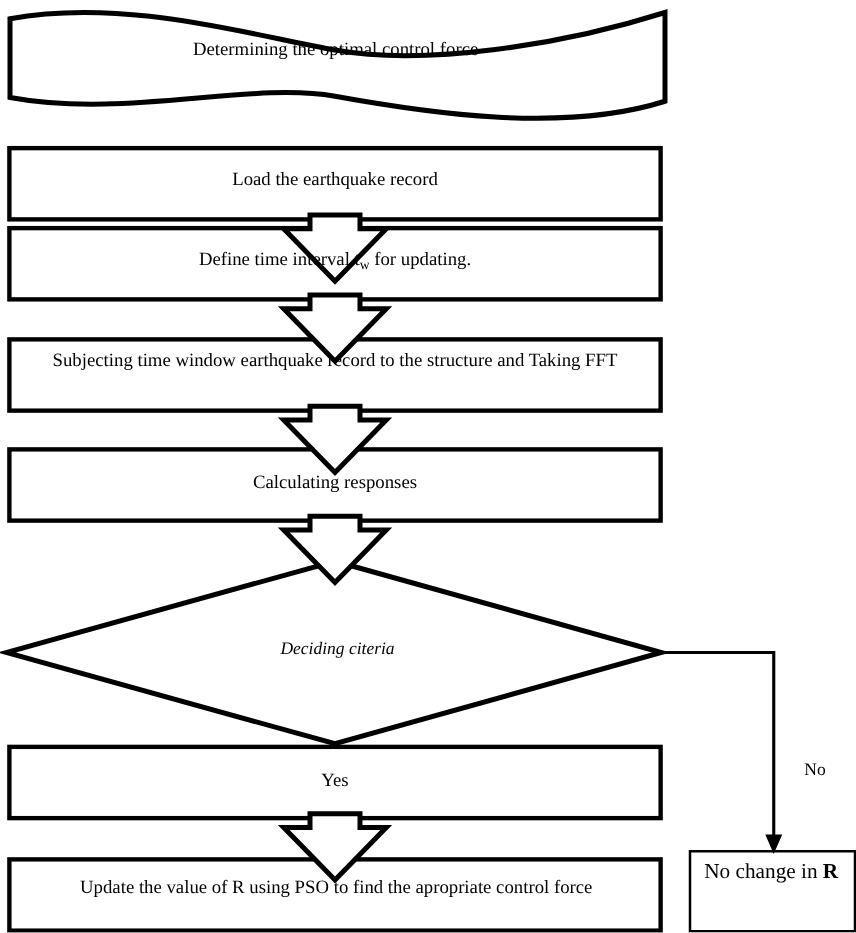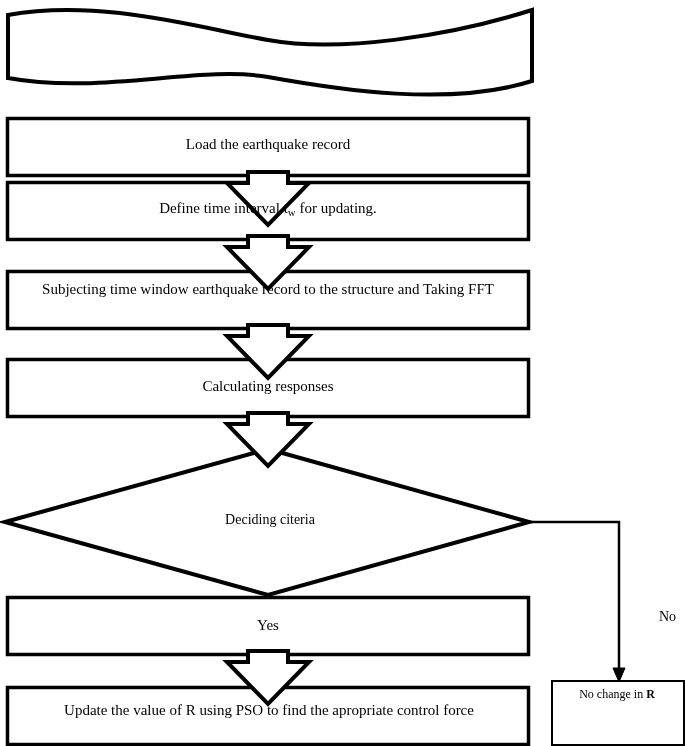--- a/index.html
+++ b/index.html
@@ -66,45 +66,46 @@
     left: 8px;
     top: 378px;
     width: 520px;
     font-size: 15px;
   }
   .lbl-decide {
     left: 110px;
     top: 512px;
     width: 320px;
     font-size: 14px;
+    font-style: italic;
   }
   .lbl-yes {
     left: 8px;
     top: 617px;
     width: 520px;
     font-size: 15px;
   }
   .lbl-update {
     left: 12px;
     top: 702px;
     width: 514px;
     font-size: 15px;
   }
   .lbl-no-branch {
     left: 628px;
     top: 609px;
     width: 48px;
     font-size: 14px;
-    text-align: right;
+    text-align: center;
   }
   .lbl-nochange {
     left: 553px;
     top: 687px;
     width: 128px;
-    font-size: 12px;
+    font-size: 17px;
   }
   .lbl-nochange b { font-weight: bold; }
   sub {
     font-size: 0.72em;
     vertical-align: -0.28em;
   }
 </style>
 </head>
 <body>
 
@@ -138,20 +139,21 @@
     <path d="M 248,325 L 248,336 L 227,336 L 268,378 L 309,336 L 288,336 L 288,325 Z" fill="#ffffff" stroke="#000000" stroke-width="4" stroke-linejoin="miter"></path>
 
     <path d="M 248,413 L 248,424 L 227,424 L 268,466 L 309,424 L 288,424 L 288,413 Z" fill="#ffffff" stroke="#000000" stroke-width="4" stroke-linejoin="miter"></path>
 
     <path d="M 248,651 L 248,662 L 227,662 L 268,704 L 309,662 L 288,662 L 288,651 Z" fill="#ffffff" stroke="#000000" stroke-width="4" stroke-linejoin="miter"></path>
 
     <path d="M 529,522 L 619,522 L 619,673" fill="none" stroke="#000000" stroke-width="2.5"></path>
     <path d="M 619,682 L 613,668 L 625,668 Z" fill="#000000" stroke="#000000" stroke-width="1"></path>
   </svg>
 
+  <div class="node-label lbl-wave">Determining the optimal control force</div>
 
   <div class="node-label lbl-define"><span>Define time interval t</span><sub>w</sub><span> for updating.</span></div>
 
   <div class="node-label lbl-load">Load the earthquake record</div>
 
   <div class="node-label lbl-subject">Subjecting time window earthquake record to the structure and Taking FFT</div>
 
   <div class="node-label lbl-calc">Calculating responses</div>
 
   <div class="node-label lbl-decide">Deciding citeria</div>

